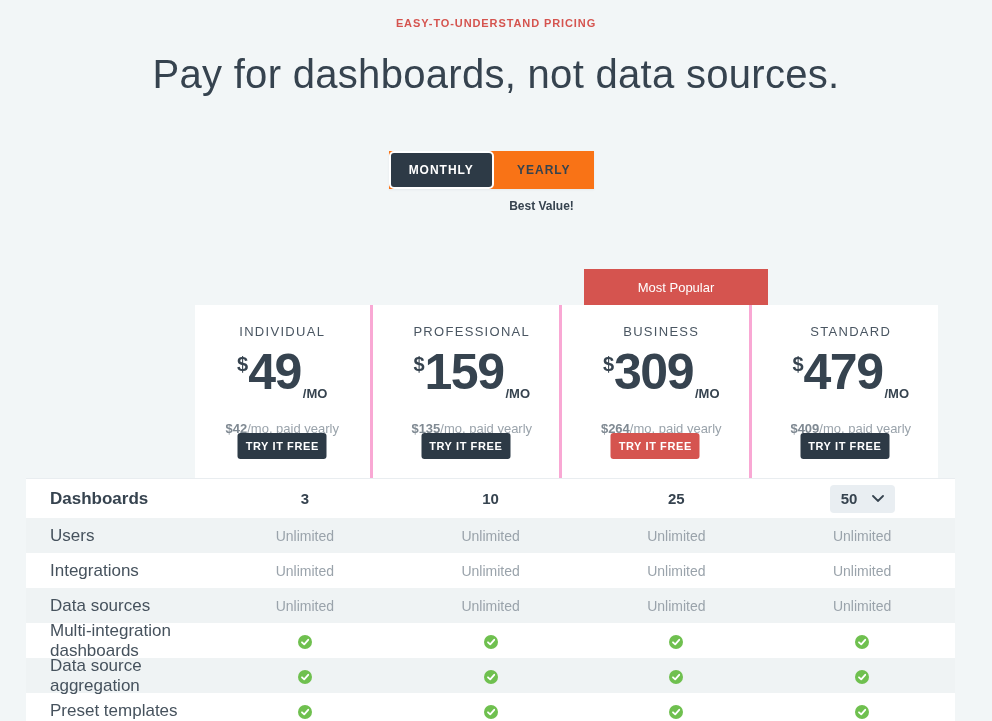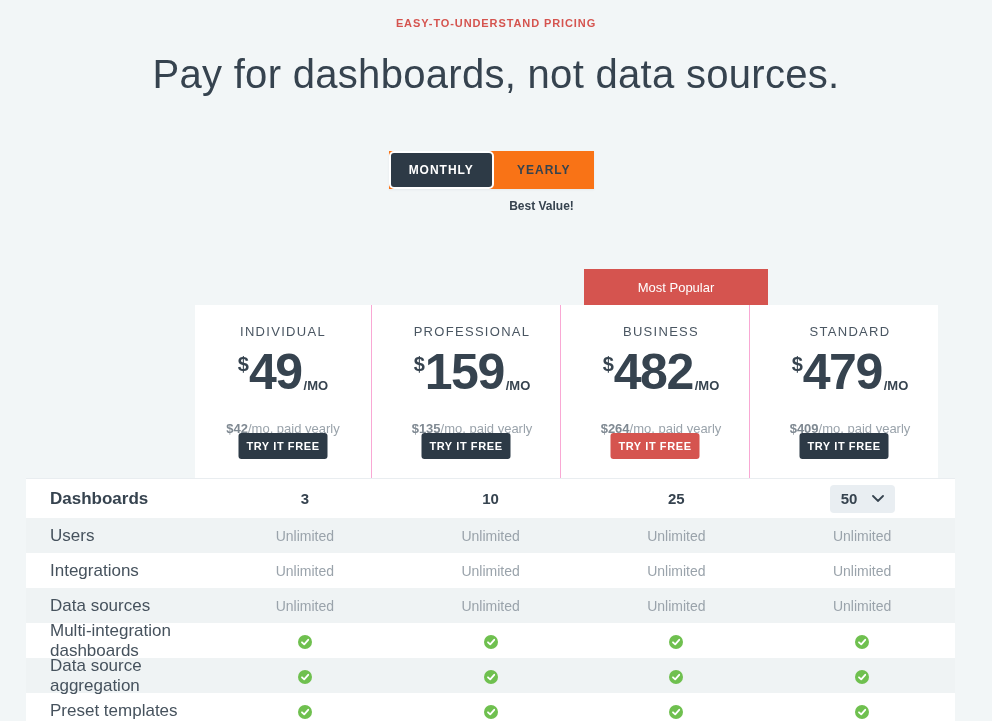--- a/index.html
+++ b/index.html
@@ -38,30 +38,30 @@
     position:absolute; left:584px; top:269px; width:184px; height:36px;
     background:#d5544f; color:#ffffff; font-size:13px;
     display:flex; align-items:center; justify-content:center;text-align:center;
   }
   
   .cards {
     position:absolute; left:195px; top:305px; width:743px; height:173px;
     background:#ffffff; display:flex;
   }
   .plan { flex:1; position:relative; text-align:center; }
-  .plan + .plan { border-left:1px solid #f9a8d4;padding-left:12px; }
+  .plan + .plan { border-left:3px solid #f9a8d4;padding-left:12px; }
   .plan-name {
     margin-top:19px; font-size:13px; letter-spacing:1.3px; color:#4a5662;
   }
   .price-row {
     margin-top:9px; display:flex; align-items:flex-start; justify-content:center; height:56px;
   }
   .currency { font-size:20px; font-weight:bold; margin-top:5px; }
   .amount { font-size:50px; font-weight:bold; line-height:0.98; letter-spacing:-1.5px; }
-  .per { font-size:13px; font-weight:bold; align-self:flex-end; margin-bottom:11px; margin-left:2px; }
+  .per { font-size:13px; font-weight:bold; align-self:flex-end; margin-bottom:3px; margin-left:2px; }
   .yearly-line { margin-top:17px; font-size:13px; color:#9aa3ab; }
   .yearly-line .yp { font-weight:bold; color:#7f8992; }
   .cta {
     position:absolute; left:50%; transform:translateX(-50%); bottom:19px;
     width:89px; height:26px; line-height:26px; border-radius:3px;
     background:#2d3a46; color:#ffffff; font-size:11px; font-weight:bold;
     letter-spacing:0.6px; text-align:center; cursor:pointer;
   }
   .cta.red { background:#d5544f; }
   
@@ -128,21 +128,21 @@
       </div>
       <div class="yearly-line">
         <span class="yp">$135</span><span>/mo, paid yearly</span>
       </div>
       <div class="cta">TRY IT FREE</div>
     </div>
     <div class="plan">
       <div class="plan-name">BUSINESS</div>
       <div class="price-row">
         <span class="currency">$</span>
-        <span class="amount">482</span>
+        <span class="amount">309</span>
         <span class="per">/MO</span>
       </div>
       <div class="yearly-line">
         <span class="yp">$264</span><span>/mo, paid yearly</span>
       </div>
       <div class="cta red">TRY IT FREE</div>
     </div>
     <div class="plan">
       <div class="plan-name">STANDARD</div>
       <div class="price-row">

